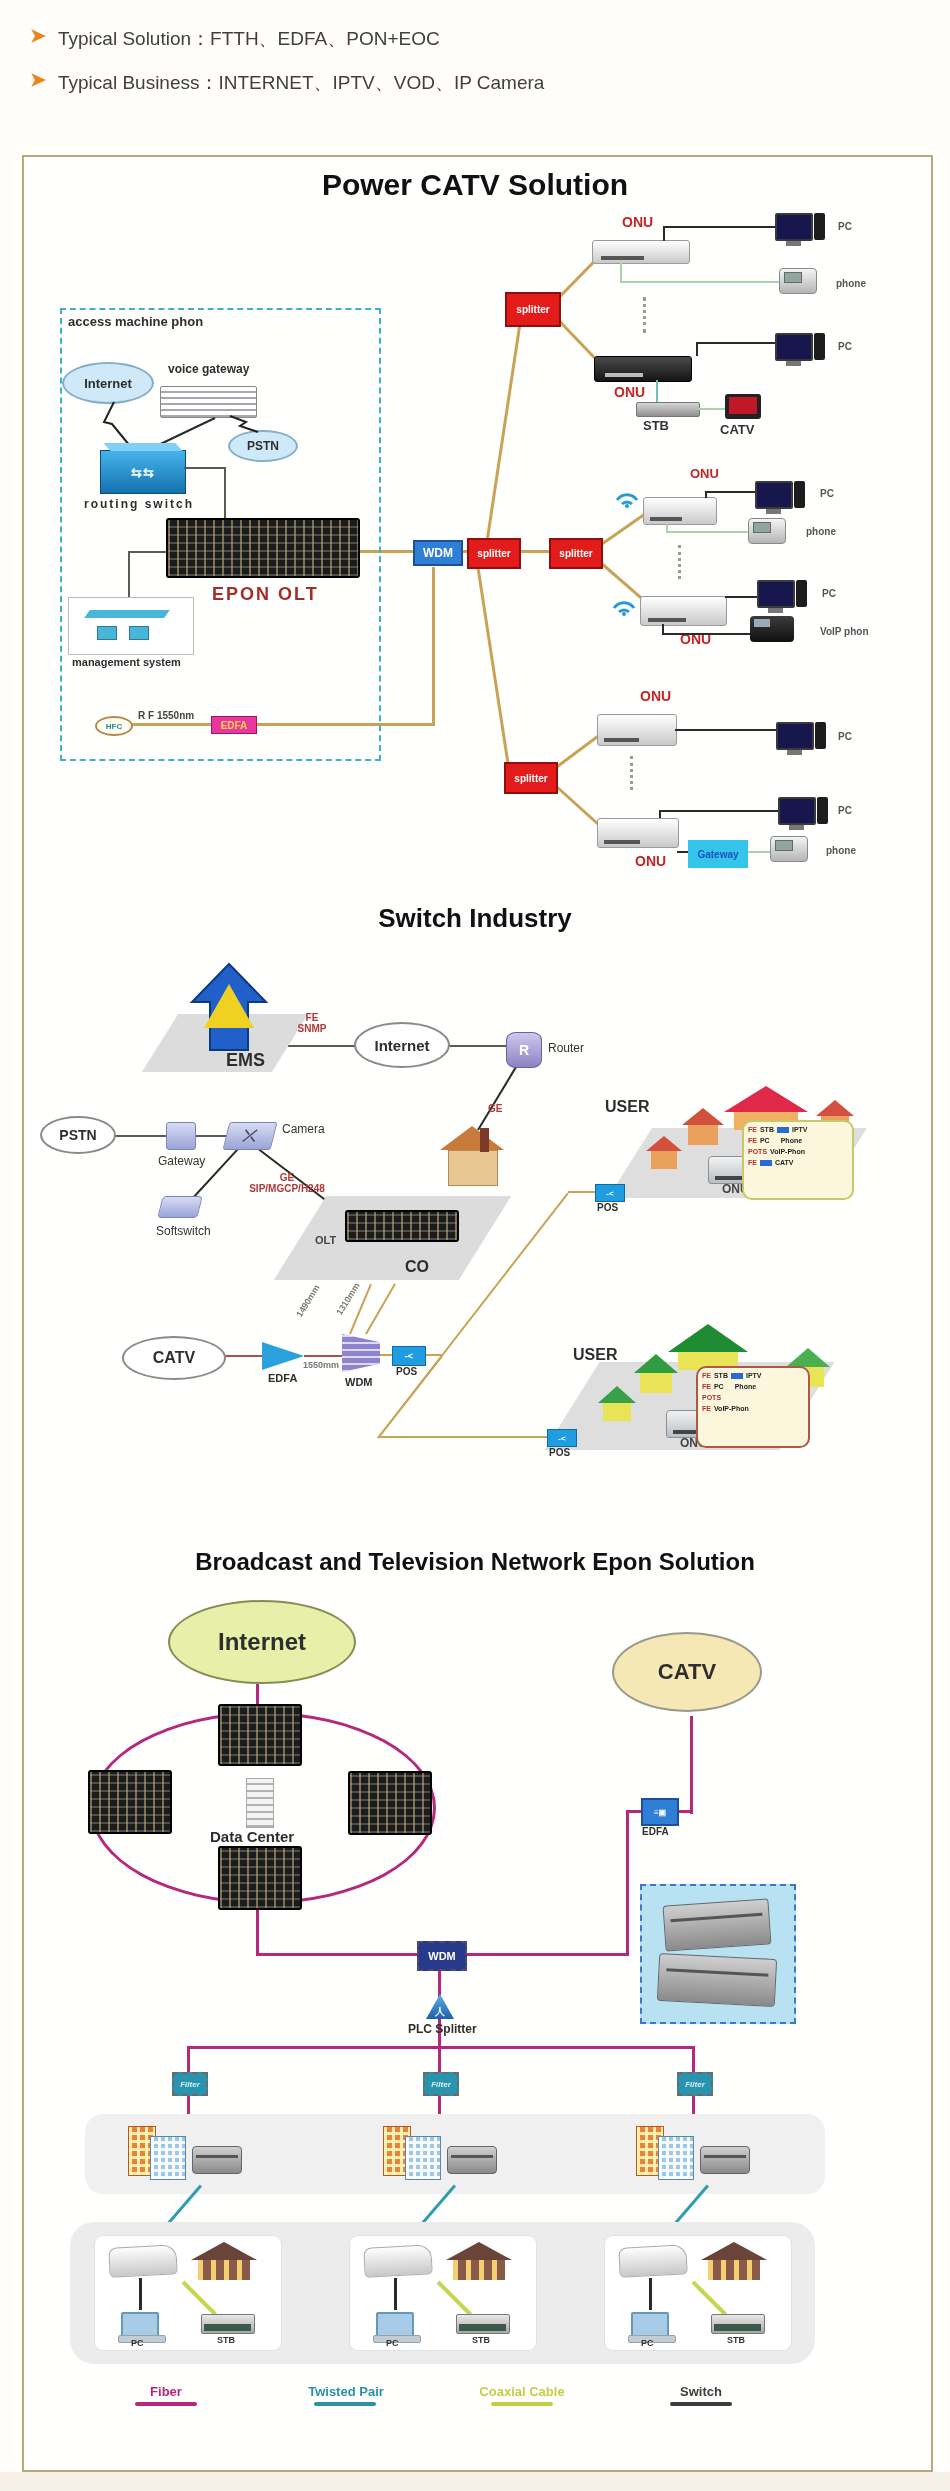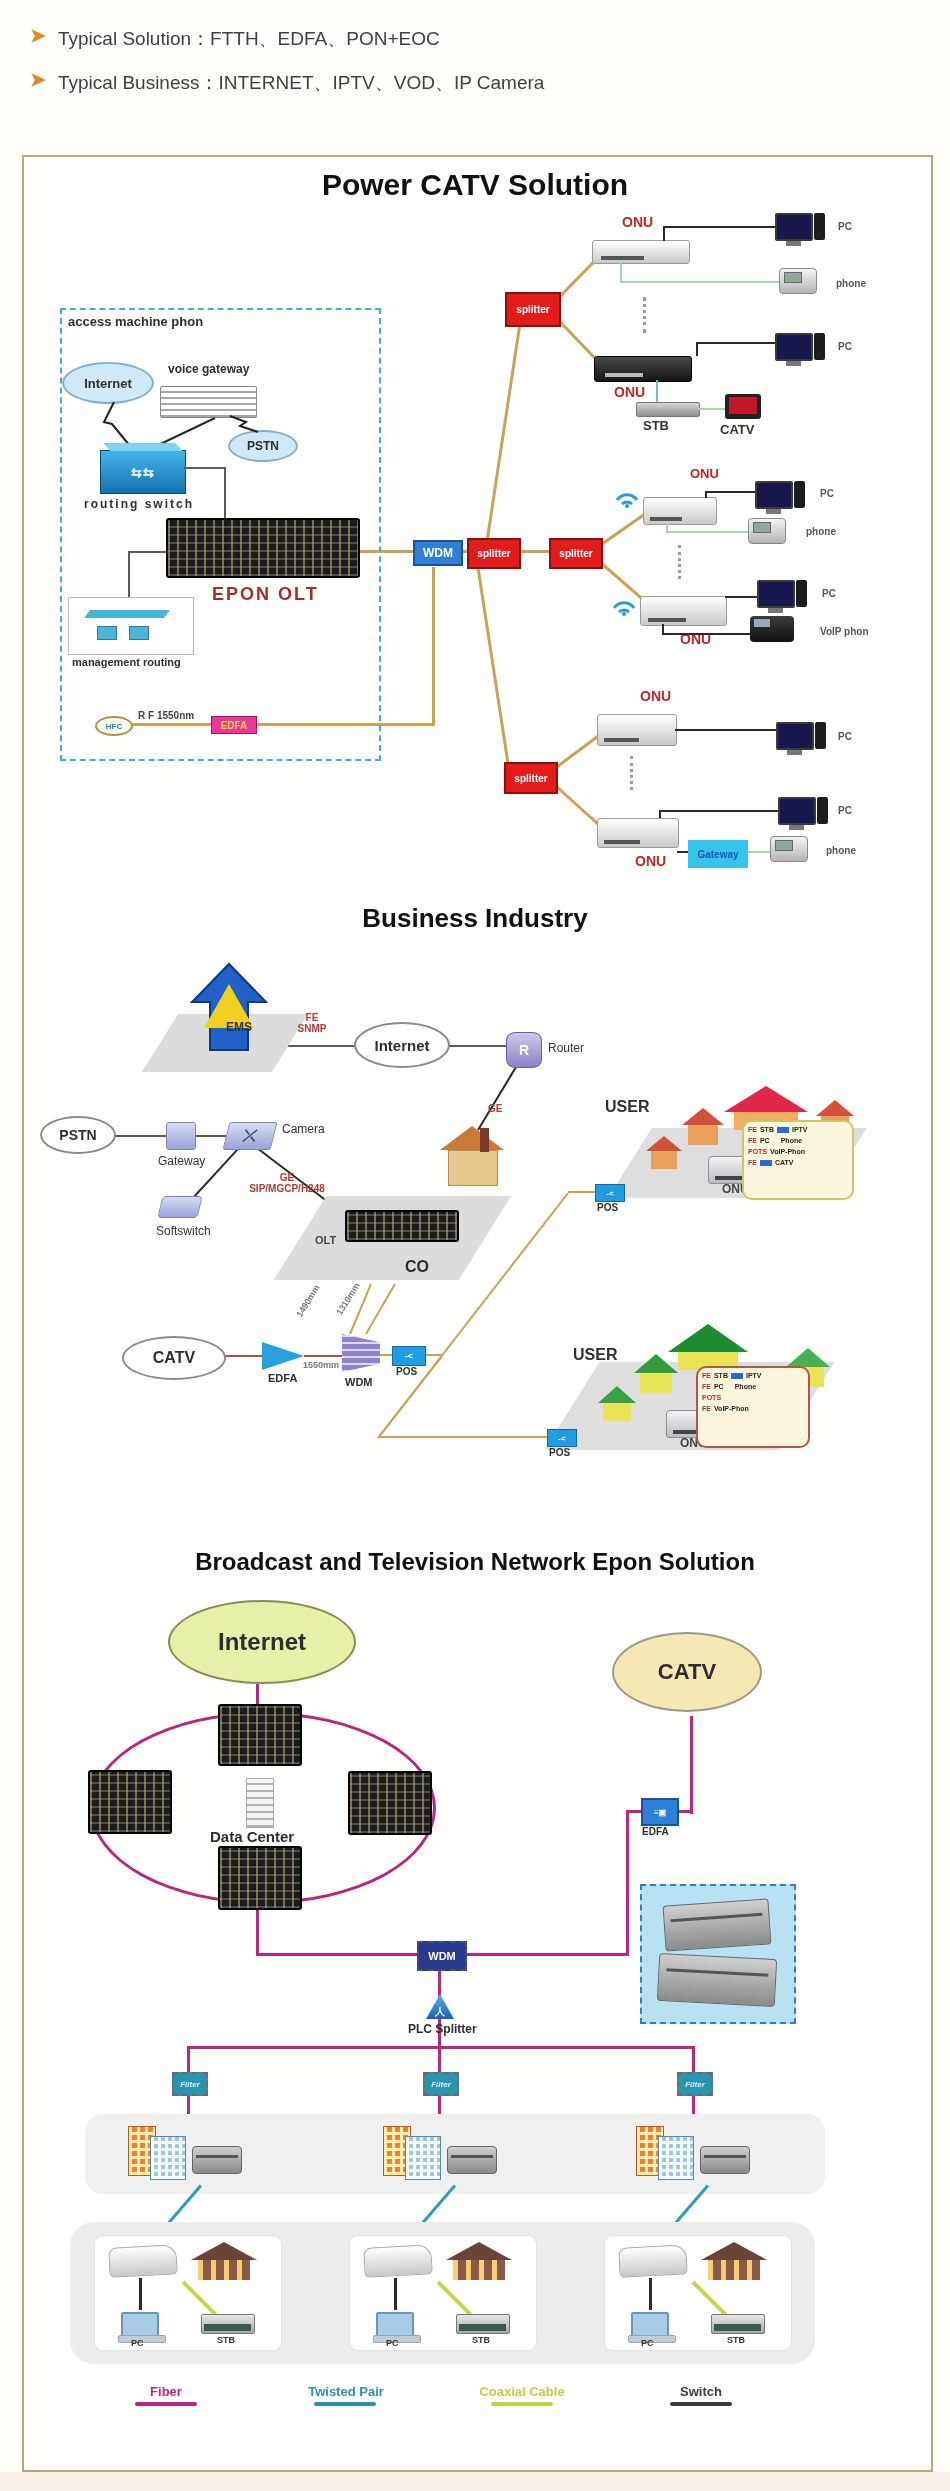--- a/index.html
+++ b/index.html
@@ -140,21 +140,21 @@
   <div class="lngr ab" style="left:224px;top:467px;width:2px;height:51px"></div>
   <div class="rack" style="left:166px;top:518px;width:190px;height:56px"></div>
   <div class="lbl" style="left:212px;top:584px;font-size:18px;color:#a62c2c;letter-spacing:2px">EPON OLT</div>
   <div class="lngr ab" style="left:128px;top:551px;width:38px;height:2px"></div>
   <div class="lngr ab" style="left:128px;top:551px;width:2px;height:46px"></div>
   <div class="mgmt" style="left:68px;top:597px;width:124px;height:56px">
     <div class="ab" style="left:18px;top:12px;width:80px;height:8px;background:#49b6d8;transform:skewX(-35deg)"></div>
     <div class="ab" style="left:28px;top:28px;width:18px;height:12px;background:#49b6d8;border:1px solid #2a7a98"></div>
     <div class="ab" style="left:60px;top:28px;width:18px;height:12px;background:#49b6d8;border:1px solid #2a7a98"></div>
   </div>
-  <div class="lbl" style="left:72px;top:656px;font-size:11px">management routing</div>
+  <div class="lbl" style="left:72px;top:656px;font-size:11px">management system</div>
   <div class="oval" style="left:95px;top:716px;width:34px;height:16px">
       <span style="font-size:8px;font-weight:700;color:#2a8a8a">HFC</span>
     </div>
   <div class="lbl" style="left:138px;top:710px;font-size:10px;color:#444">R F 1550nm</div>
   <div class="edfabox" style="left:211px;top:716px;width:44px;height:16px;font-size:10px">
       <span>EDFA</span>
     </div>
 
   <div class="wdmbox" style="left:413px;top:540px;width:46px;height:22px;font-size:12px">
       <span>WDM</span>
@@ -243,21 +243,21 @@
   <div class="pcmon" style="left:778px;top:797px"></div>
   <div class="lbl" style="left:838px;top:805px;font-size:10px;color:#555">PC</div>
   <div class="lnb ab" style="left:677px;top:851px;width:11px;height:2px"></div>
   <div class="gwbox" style="left:688px;top:840px;width:60px;height:28px;font-size:10px">
       <span>Gateway</span>
     </div>
   <div class="lng ab" style="left:748px;top:851px;width:24px;height:2px"></div>
   <div class="phoneg" style="left:770px;top:836px"></div>
   <div class="lbl" style="left:826px;top:845px;font-size:10px;color:#555">phone</div>
 
-  <div class="lbl ctr" style="left:30px;top:903px;width:890px;font-size:26px;color:#111">Business Industry</div>
+  <div class="lbl ctr" style="left:30px;top:903px;width:890px;font-size:26px;color:#111">Switch Industry</div>
 
   <div class="lngr ab" style="left:288px;top:1045px;width:68px;height:2px"></div>
   <div class="lngr ab" style="left:446px;top:1045px;width:60px;height:2px"></div>
   <div class="lnb dg ab" style="left:478px;top:1129px;width:74px;height:2px;transform:rotate(-58.9deg)"></div>
   <div class="lngr ab" style="left:110px;top:1135px;width:56px;height:2px"></div>
   <div class="lngr ab" style="left:194px;top:1135px;width:32px;height:2px"></div>
   <div class="lnb dg ab" style="left:192px;top:1198px;width:67px;height:2px;transform:rotate(-47.4deg)"></div>
   <div class="lnb dg ab" style="left:257px;top:1147px;width:114px;height:2px;transform:rotate(37.2deg)"></div>
   <div class="ln dg" style="left:350px;top:1333px;width:54px;height:2px;transform:rotate(-67.2deg)"></div>
   <div class="ln dg" style="left:366px;top:1333px;width:58px;height:2px;transform:rotate(-59.9deg)"></div>
@@ -271,21 +271,21 @@
   <div class="ln" style="left:575px;top:1436px;width:95px;height:2px"></div>
   <div class="ln" style="left:568px;top:1191px;width:27px;height:2px"></div>
   <div class="ln" style="left:623px;top:1191px;width:35px;height:2px"></div>
   <div class="ln dg" style="left:658px;top:1191px;width:50px;height:2px;transform:rotate(-33.7deg)"></div>
 
   <div class="para" style="left:160px;top:1014px;width:130px;height:58px"></div>
   <svg class="ab" style="left:188px;top:962px" width="82" height="92">
     <polygon points="41,2 78,40 60,40 60,88 22,88 22,40 4,40" fill="#2060c8" stroke="#0a3a80" stroke-width="2"></polygon>
     <polygon points="41,22 66,66 16,66" fill="#f0d020"></polygon>
   </svg>
-  <div class="lbl" style="left:226px;top:1020px;font-size:12px">EMS</div>
+  <div class="lbl" style="left:226px;top:1050px;font-size:18px">EMS</div>
   <div class="lbl ctr" style="left:292px;top:1012px;width:40px;font-size:10px;color:#b03838"><span>FE</span><br><span>SNMP</span></div>
   <div class="cloud cwhite" style="left:354px;top:1022px;width:92px;height:42px">
       <span class="lbl" style="position:static;font-size:15px">Internet</span>
     </div>
   <div class="cyl" style="left:506px;top:1032px;width:34px;height:34px;font-size:14px">R</div>
   <div class="lbl" style="left:548px;top:1041px;font-size:12px;font-weight:400;color:#333">Router</div>
   <div class="lbl" style="left:488px;top:1103px;font-size:10px;color:#b03838">GE</div>
 
   <div class="house" style="left:440px;top:1126px;width:64px;height:62px">
     <div class="roof" style="border-left:32px solid transparent;border-right:32px solid transparent;border-bottom:24px solid #c87a3a"></div>

